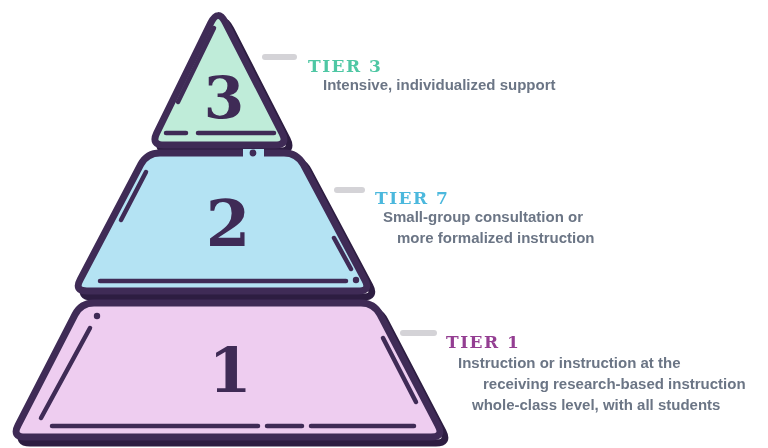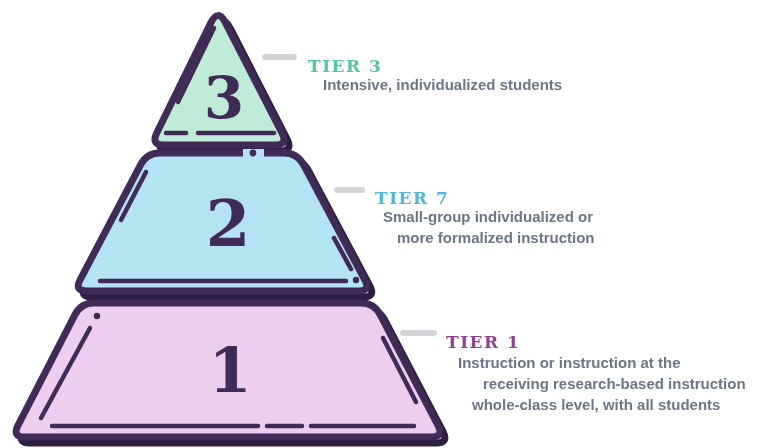--- a/index.html
+++ b/index.html
@@ -100,28 +100,28 @@
   </svg>
 
   <div class="connector" style="left: 262px; top: 54px; width: 35px; background-color: rgb(212, 211, 215);"></div>
   <div class="connector" style="left: 334px; top: 187px; width: 31px; background-color: rgb(212, 211, 215);"></div>
   <div class="connector" style="left: 400px; top: 330px; width: 37px; background-color: rgb(212, 211, 215);"></div>
 
   <div class="label-block" style="left:308px; top:48px;">
     <div class="tier-label" style="color: rgb(79, 199, 164);">TIER 3</div>
   </div>
   <div class="tier-desc" style="left: 323px; top: 74px; color: rgb(107, 117, 133);">
-    <span class="desc-line">Intensive, individualized students</span>
+    <span class="desc-line">Intensive, individualized support</span>
   </div>
 
   <div class="label-block" style="left:375px; top:180px;">
     <div class="tier-label" style="color: rgb(75, 184, 221);">TIER 7</div>
   </div>
   <div class="tier-desc" style="left: 383px; top: 206px; color: rgb(107, 117, 133);">
-    <span class="desc-line">Small-group individualized or</span>
+    <span class="desc-line">Small-group consultation or</span>
     <span class="desc-line indent-1">more formalized instruction</span>
   </div>
 
   <div class="label-block" style="left:446px; top:324px;">
     <div class="tier-label" style="color: rgb(148, 62, 146);">TIER 1</div>
   </div>
   <div class="tier-desc" style="left: 458px; top: 352px; color: rgb(107, 117, 133);">
     <span class="desc-line">Instruction or instruction at the</span>
     <span class="desc-line indent-2">receiving research-based instruction</span>
     <span class="desc-line indent-1">whole-class level, with all students</span>

